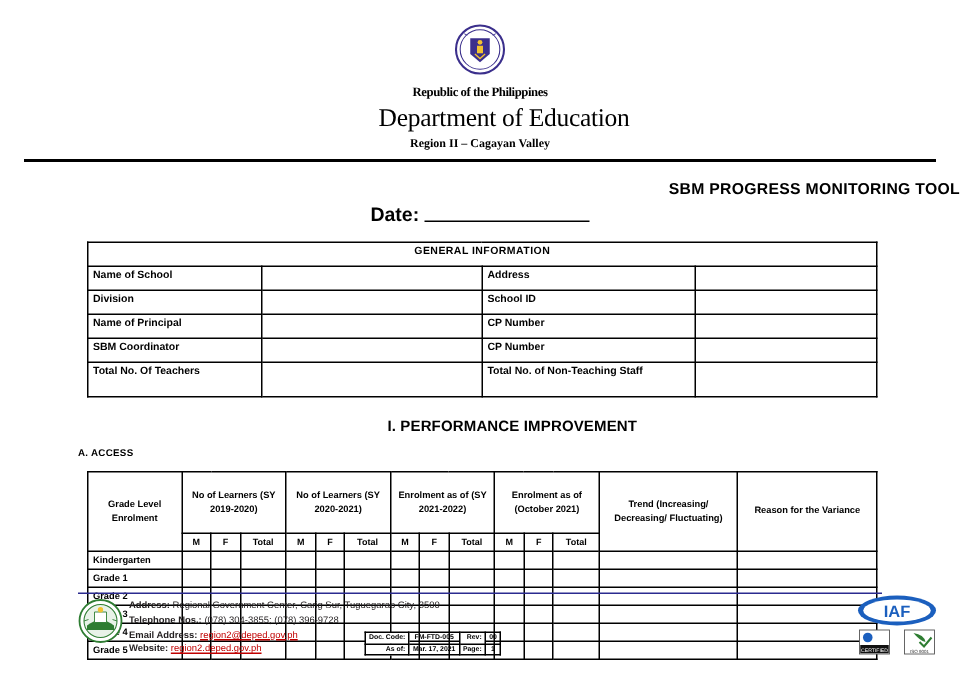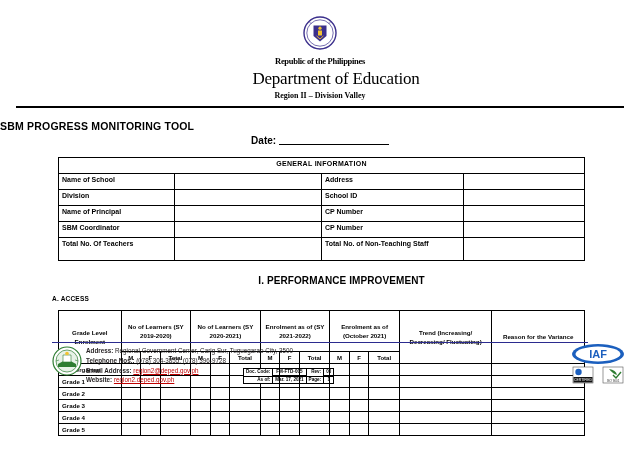--- a/index.html
+++ b/index.html
@@ -3,21 +3,21 @@
 <meta charset="utf-8">
 <style>
   html,body{margin:0;padding:0;}
   body{
     width:640px;height:453px;
     background:#ffffff;
     font-family:"Liberation Sans",sans-serif;
     color:#000;
     overflow:hidden;
   }
-  .page{position:relative;width:640px;height:400px;box-sizing:border-box;}
+  .page{position:relative;width:640px;height:453px;box-sizing:border-box;}
 
   
   .letterhead{text-align:center;padding-top:16px;}
   .seal{
     width:34px;height:34px;margin:0 auto;position:relative;
   }
   .seal svg{display:block;}
   .rep-line{
     font-family:"Liberation Serif",serif;
     font-weight:bold;font-size:8.5px;letter-spacing:-0.3px;
@@ -31,25 +31,25 @@
     font-family:"Liberation Serif",serif;
     font-weight:bold;font-size:8px;margin-top:2px;
   }
   .hr-thick{
     border:0;border-top:2px solid #000;
     margin:6px 16px 0 16px;
   }
 
   
   .doc-title{
-    text-align:left;font-size:10.5px;font-weight:bold;
+    text-align:right;font-size:10.5px;font-weight:bold;
     margin-top:12px;letter-spacing:0.2px;
   }
   .date-line{
-    text-align:center;font-size:10px;font-weight:bold;margin-top:3px;
+    text-align:center;font-size:13px;font-weight:bold;margin-top:3px;
   }
   .date-line .blank{
     display:inline-block;width:110px;border-bottom:1px solid #000;
     height:8px;vertical-align:-1px;
   }
 
   
   .gi-wrap{margin:11px 55px 0 58px;}
   table.grid{border-collapse:collapse;width:100%;table-layout:fixed;}
   table.grid td{
@@ -140,21 +140,21 @@
         <circle cx="17" cy="17" r="13.2" fill="#ffffff" stroke="#3b2f8c" stroke-width="0.7"></circle>
         <path d="M10.5 9.5 h13 v10.5 l-6.5 5.5 l-6.5 -5.5 z" fill="#3b2f8c"></path>
         <circle cx="17" cy="12.2" r="1.6" fill="#f2c230"></circle>
         <path d="M15 14.5 h4 v5 h-4 z" fill="#f2c230"></path>
         <path d="M13.6 20 l3.4 3 l3.4 -3" fill="none" stroke="#f2c230" stroke-width="0.9"></path>
         <path d="M6.5 6.5 l2 1 M27.5 6.5 l-2 1" stroke="#3b2f8c" stroke-width="0.6"></path>
       </svg>
     </div>
     <div class="rep-line">Republic of the Philippines</div>
     <div class="dept-line">Department of Education</div>
-    <div class="region-line">Region II – Division Valley</div>
+    <div class="region-line">Region II – Cagayan Valley</div>
   </div>
   <hr class="hr-thick">
 
   <div class="doc-title">SBM PROGRESS MONITORING TOOL</div>
   <div class="date-line">
     <span>Date:</span>
     <span class="blank"></span>
   </div>
 
   <div class="gi-wrap">

